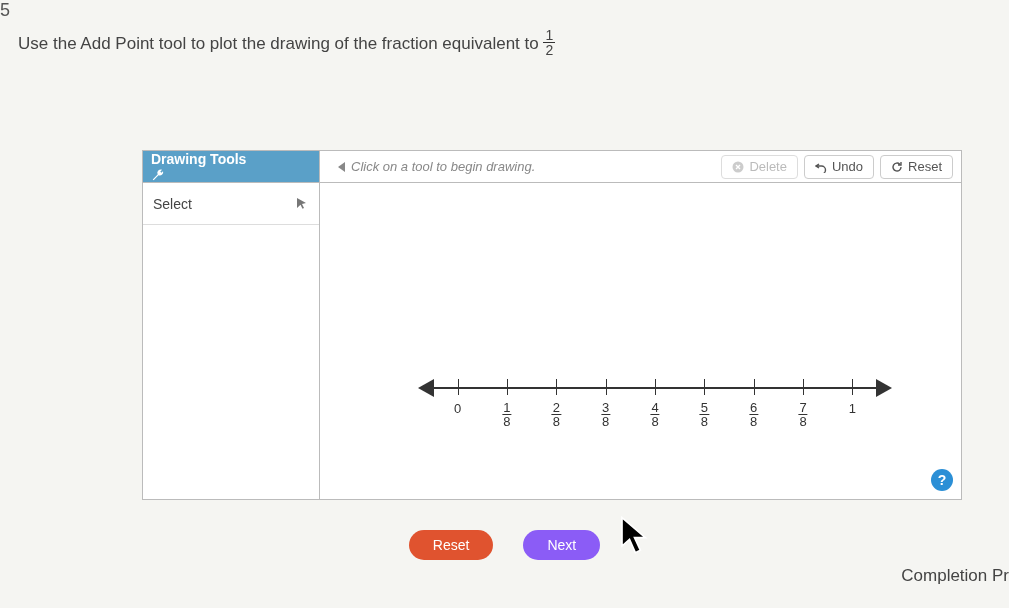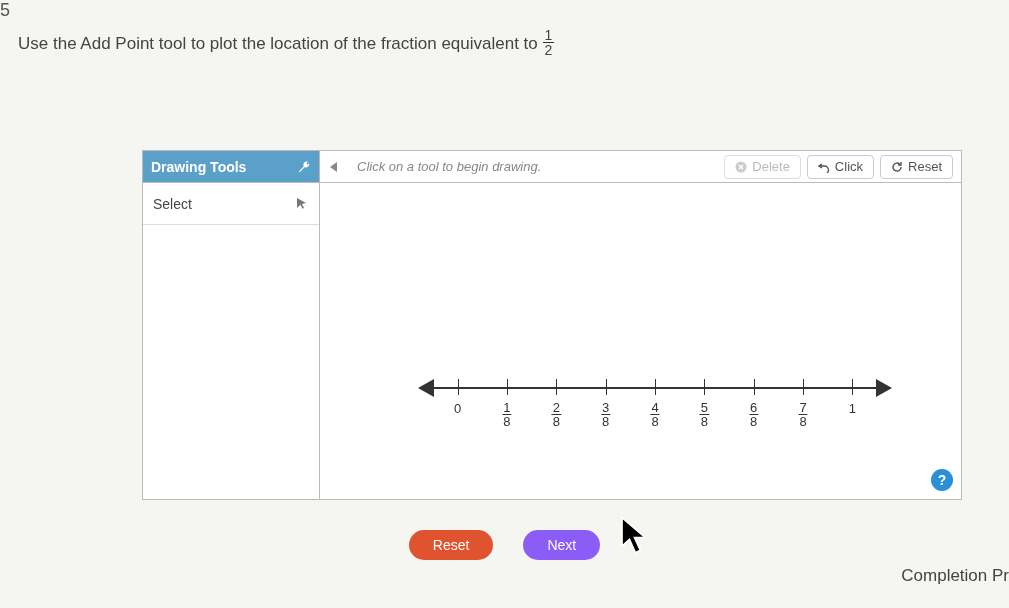--- a/index.html
+++ b/index.html
@@ -55,35 +55,36 @@
     height: 32px;
     border-bottom: 1px solid #bbb;
     align-items: stretch;
   }
   .tp-title {
     width: 177px;
     background: #5aa0c8;
     color: #fff;
     font-weight: bold;
     display: flex;
-    align-items: center;
+    align-items: flex-start;
     justify-content: space-between;
     padding: 0 8px;
     border-right: 1px solid #bbb;
+    flex-direction: column;
   }
   .tp-title .wrench { width:14px; height:14px; }
   .tp-hint {
     flex: 1;
     display: flex;
     align-items: center;
-    padding-left: 10px;
+    padding-left: 18px;
     color: #888;
     font-style: italic;
     font-size: 13px;
-    gap:20px;
+    gap:6px;
   }
   .tp-hint .caret {
     width:0; height:0;
     border-top:5px solid transparent;
     border-bottom:5px solid transparent;
     border-right:7px solid #888;
   }
   .tp-actions {
     display: flex;
     align-items: center;
@@ -213,21 +214,21 @@
     color:#444;
   }
 </style>
 </head>
 <body>
 
 <div class="q-number">5</div>
 
 <div class="instructions">
   <p>
-    <span>Use the Add Point tool to plot the location of the fraction equivalent to </span>
+    <span>Use the Add Point tool to plot the drawing of the fraction equivalent to </span>
     <span class="frac-inline">
       <span class="n">1</span>
       <span class="d">2</span>
     </span>
   </p>
 </div>
 
 <div class="tool-panel">
   <div class="tp-header">
     <div class="tp-title">
@@ -245,21 +246,21 @@
         <svg class="ic" viewBox="0 0 12 12">
             <circle cx="6" cy="6" r="5.5" fill="#ccc"></circle>
             <path d="M4 4l4 4M8 4l-4 4" stroke="#fff" stroke-width="1.4"></path>
           </svg>
         <span>Delete</span>
       </div>
       <div class="act-btn">
         <svg class="ic" viewBox="0 0 12 12" fill="none" stroke="#555" stroke-width="1.4">
             <path d="M4 3L1 5l3 2M1.5 5h5a4 4 0 0 1 0 8"></path>
           </svg>
-        <span>Click</span>
+        <span>Undo</span>
       </div>
       <div class="act-btn">
         <svg class="ic" viewBox="0 0 12 12" fill="none" stroke="#555" stroke-width="1.4">
             <path d="M10 6a4 4 0 1 1-1.2-2.8M10 1v3H7"></path>
           </svg>
         <span>Reset</span>
       </div>
     </div>
   </div>
   <div class="tp-body">

